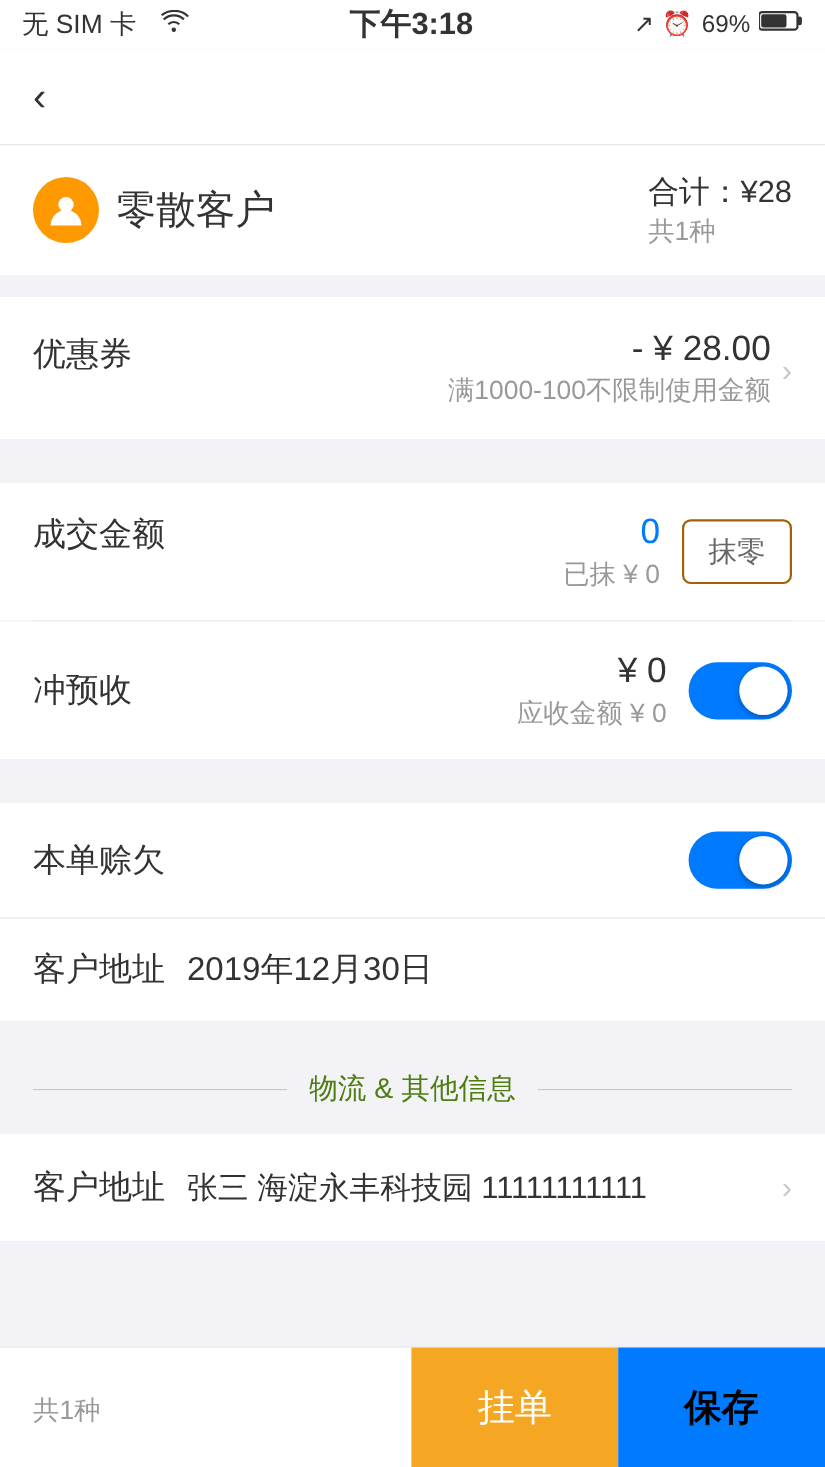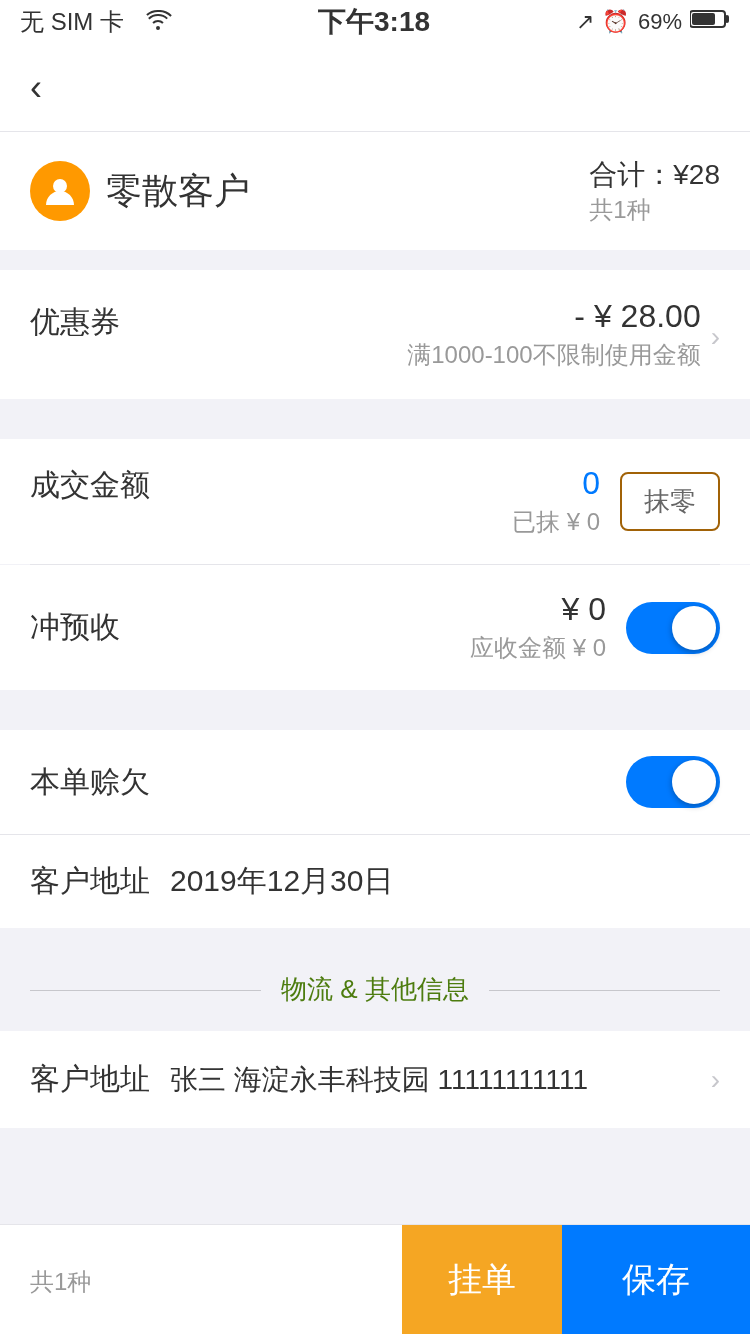--- a/index.html
+++ b/index.html
@@ -352,41 +352,41 @@
     .bottom-deal span {
       font-size: 30px;
       font-weight: 500;
     }
     .bottom-count {
       font-size: 24px;
       color: #999;
       margin-top: 4px;
     }
     .bottom-btn-hold {
-      width: 160px;
+      width: 188px;
       height: 110px;
       background: #f5a623;
       display: flex;
       align-items: center;
       justify-content: center;
       font-size: 34px;
       color: #fff;
       font-weight: 500;
       cursor: pointer;
     }
     .bottom-btn-save {
       width: 188px;
       height: 110px;
       background: #007aff;
       display: flex;
       align-items: center;
       justify-content: center;
       font-size: 34px;
-      color: #ffffff;
-      font-weight: 400;
+      color: #000000;
+      font-weight: 700;
       cursor: pointer;
     }
   </style>
 </head>
 <body>
 
 <div class="status-bar">
   <div class="status-left">
     <span>无 SIM 卡</span>
     <span>

